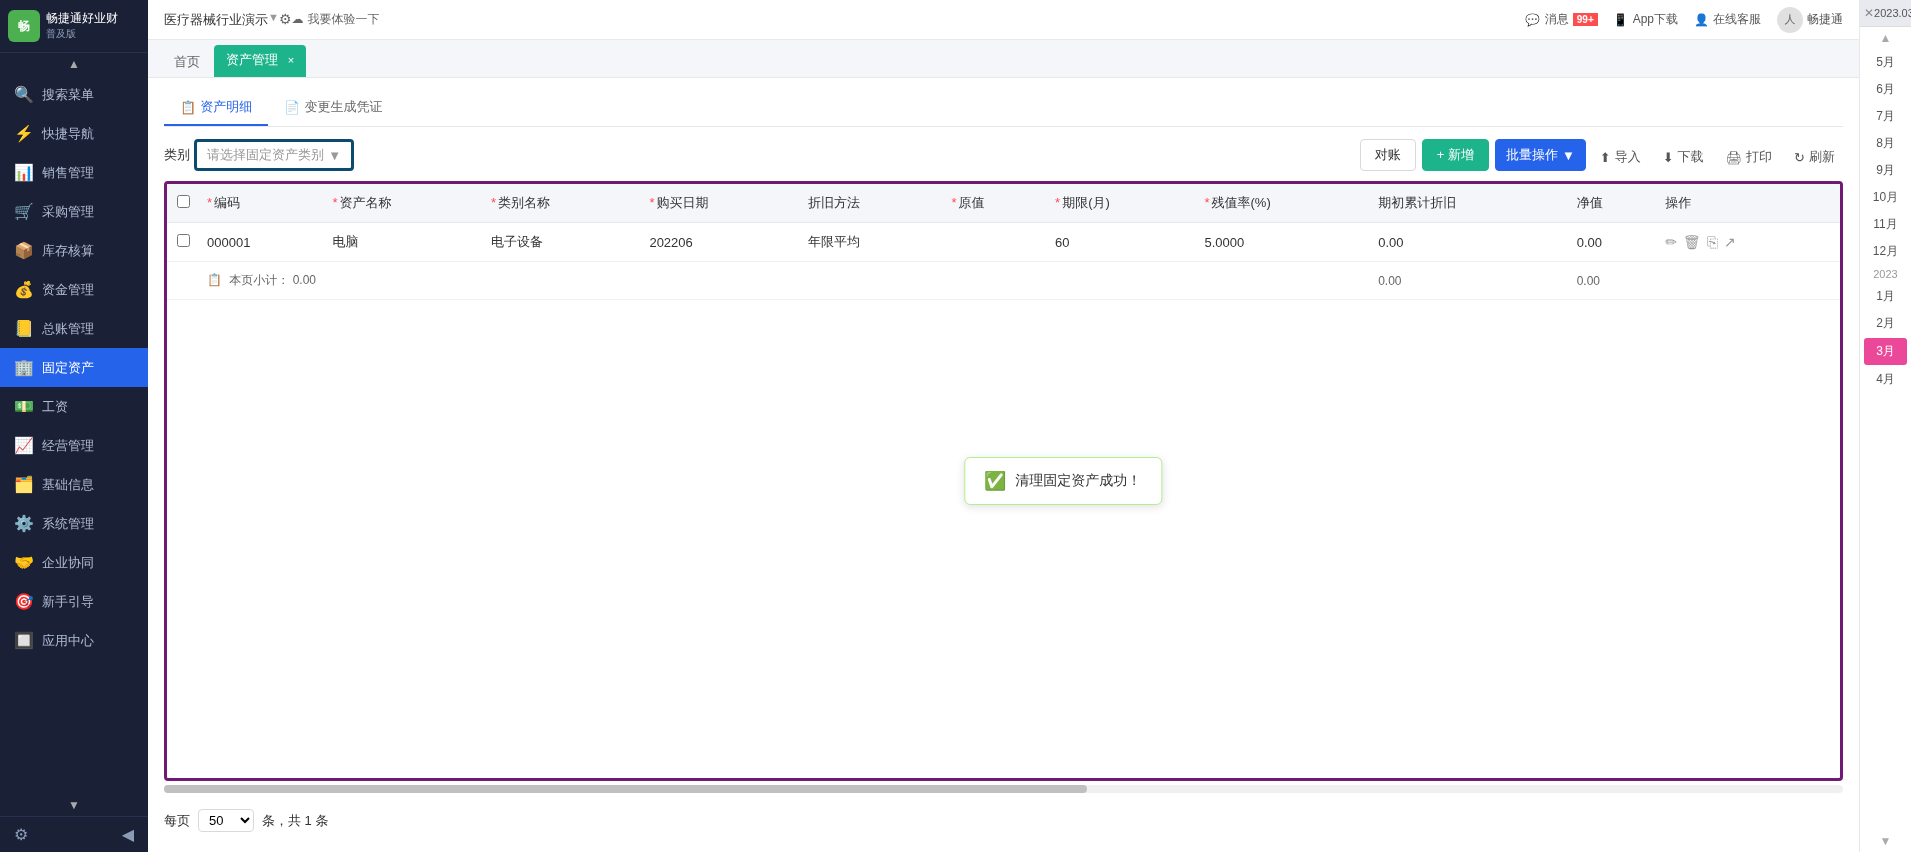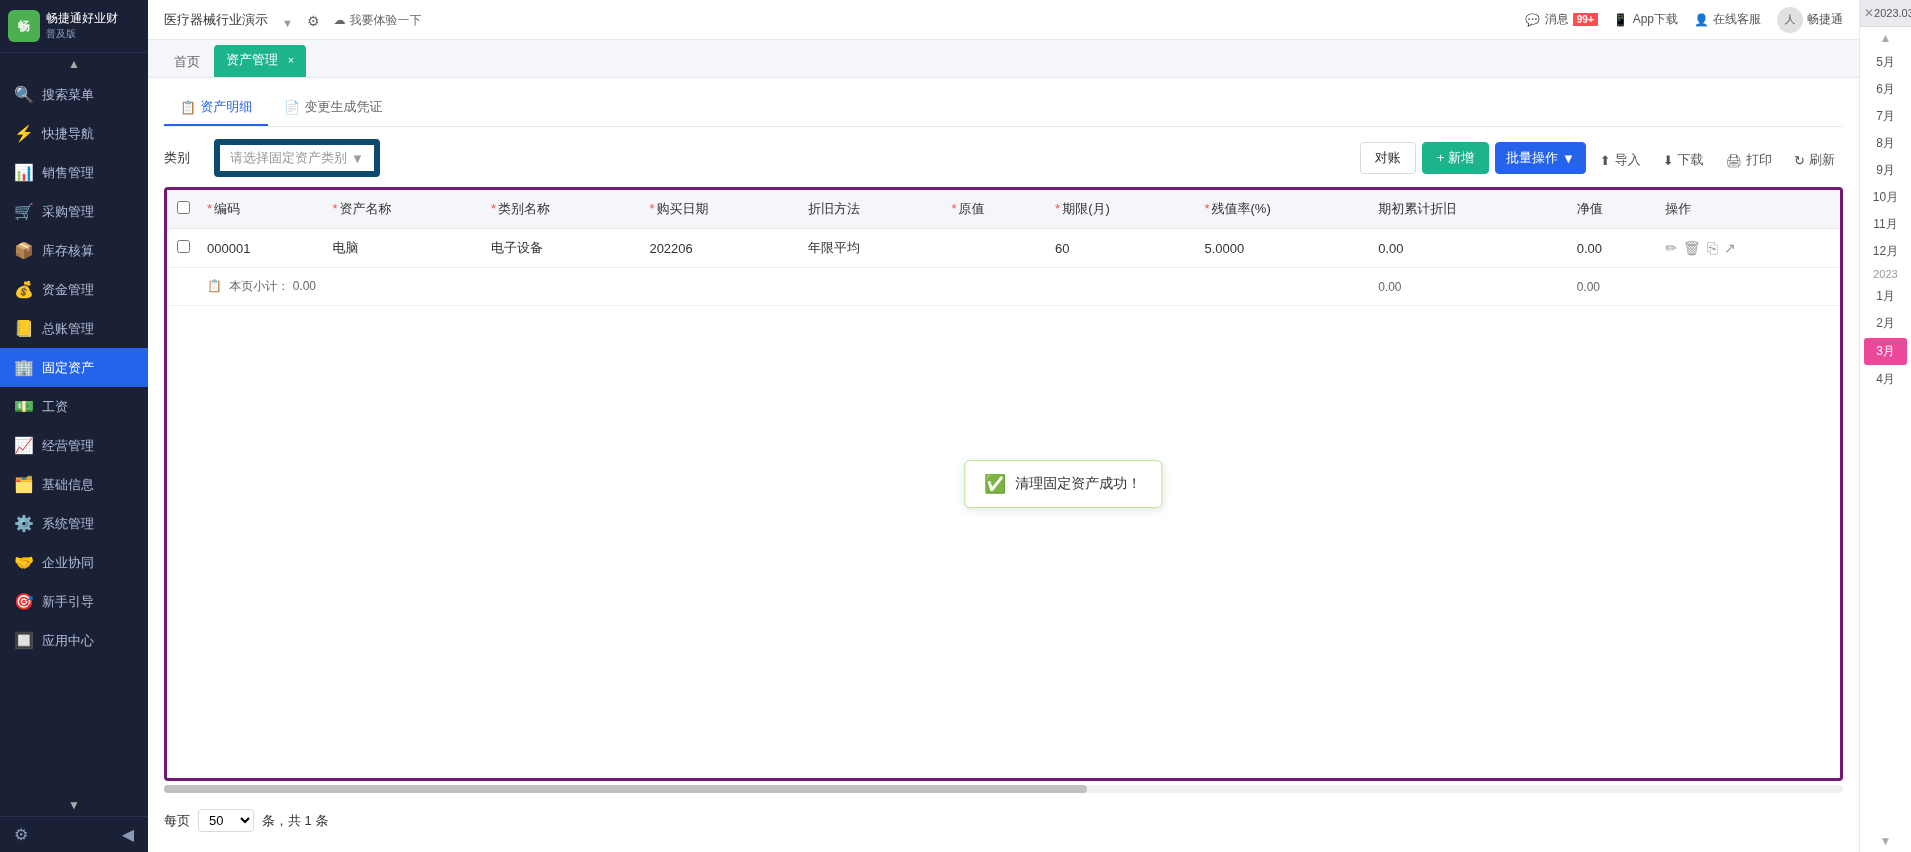--- a/index.html
+++ b/index.html
@@ -66,21 +66,21 @@
     .topbar {
       background: white;
       border-bottom: 1px solid #e8e8e8;
       padding: 0 16px;
       height: 40px;
       display: flex;
       align-items: center;
       justify-content: space-between;
       flex-shrink: 0;
     }
-    .topbar-left { display: flex; align-items: flex-end; gap: 14px; }
+    .topbar-left { display: flex; align-items: flex-start; gap: 0; }
     .topbar-title { font-size: 13px; color: #333; }
     .topbar-arrow { color: #999; font-size: 11px; }
     .topbar-settings { color: #666; font-size: 14px; cursor: pointer; }
     .topbar-experience {
       display: flex; align-items: center; gap: 4px;
       color: #666; font-size: 12px; cursor: pointer;
     }
     .topbar-right { display: flex; align-items: center; gap: 16px; }
     .topbar-right-item { display: flex; align-items: center; gap: 4px; color: #555; font-size: 12px; cursor: pointer; }
     .badge {
@@ -148,27 +148,27 @@
       border-bottom: 2px solid #2563eb;
     }
 
     
     .toolbar {
       display: flex;
       align-items: center;
       justify-content: space-between;
       margin-bottom: 10px;
     }
-    .toolbar-left { display: flex; align-items: center; gap: 24px; justify-content: flex-end; }
+    .toolbar-left { display: flex; align-items: center; gap: 4px; justify-content: flex-end; }
     .toolbar-right { display: flex; align-items: flex-end; gap: 6px; }
 
     .filter-label { font-size: 13px; color: #333; }
     .filter-select {
       display: flex; align-items: center; gap: 4px;
-      border: 6px solid #0c4a6e;
+      border: 3px solid #0c4a6e;
       border-radius: 4px;
       padding: 4px 10px;
       font-size: 13px;
       color: #999;
       cursor: pointer;
       min-width: 160px;
       background: white;
     }
 
     .btn {

